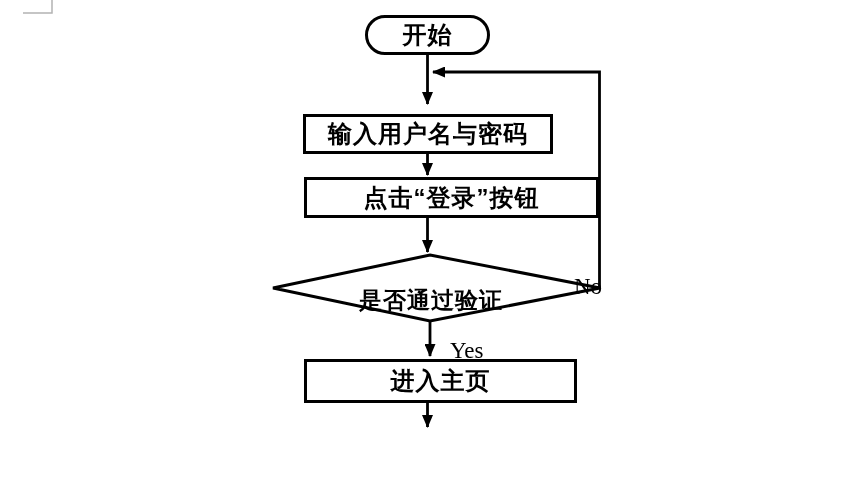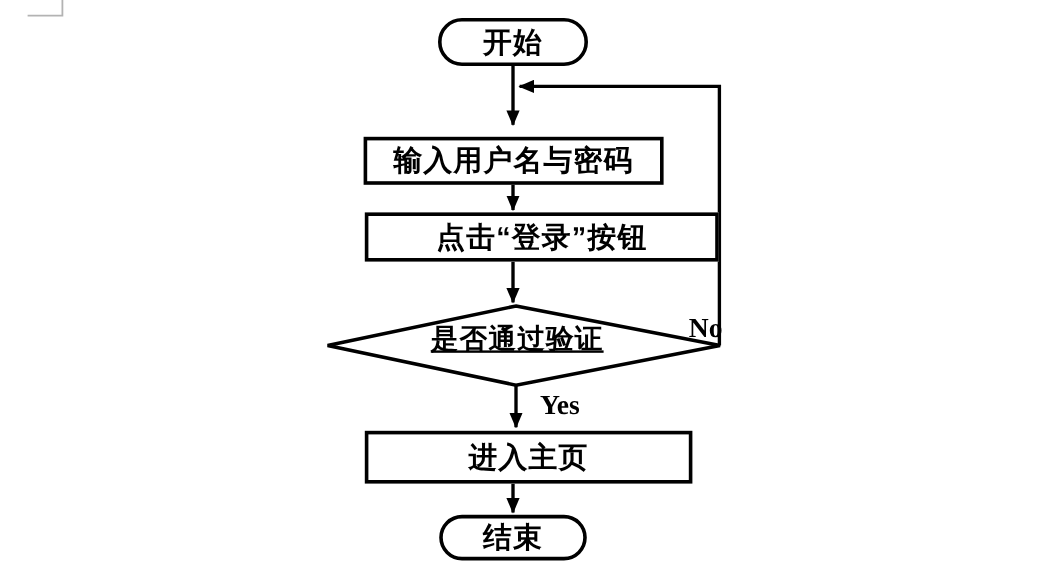--- a/index.html
+++ b/index.html
@@ -62,24 +62,25 @@
     font-weight: 700;
     font-size: 23px;
     letter-spacing: 1px;
     white-space: nowrap;
     background: transparent;
   }
   .edge-label {
     position: absolute;
     color: #000000;
     font-family: "Liberation Serif", serif;
-    font-weight: 700;
+    font-weight: 400;
     font-size: 23px;
     line-height: 1;
     white-space: nowrap;
+    margin-top: 13px;
   }
 </style>
 </head>
 <body>
 
 <div class="canvas">
 
   <svg class="layer" viewBox="0 0 864 478" xmlns="http://www.w3.org/2000/svg">
     <defs>
       <marker id="arrow" markerUnits="userSpaceOnUse" markerWidth="13" markerHeight="11" refX="12" refY="5.5" orient="auto">
@@ -109,29 +110,26 @@
   </div>
 
   <div class="node" style="left:303px; top:114px; width:250px; height:40px;">
     <span>输入用户名与密码</span>
   </div>
 
   <div class="node" style="left:304px; top:177px; width:295px; height:41px;">
     <span>点击“登录”按钮</span>
   </div>
 
-  <div class="decision-label" style="left:286px; top:268px; width:290px; height:28px;text-decoration:underline;">
+  <div class="decision-label" style="left:286px; top:286px; width:290px; height:28px;">
     <span>是否通过验证</span>
   </div>
 
   <div class="node" style="left:304px; top:359px; width:273px; height:44px;">
     <span>进入主页</span>
   </div>
 
-  <div class="node terminator" style="left:366px; top:429px; width:123px; height:38px;">
-    <span>结束</span>
-  </div>
 
   <div class="edge-label" style="left:450px; top:326px;">Yes</div>
 
   <div class="edge-label" style="left:574px; top:262px;">No</div>
 
 </div>
 
 </body></html>

